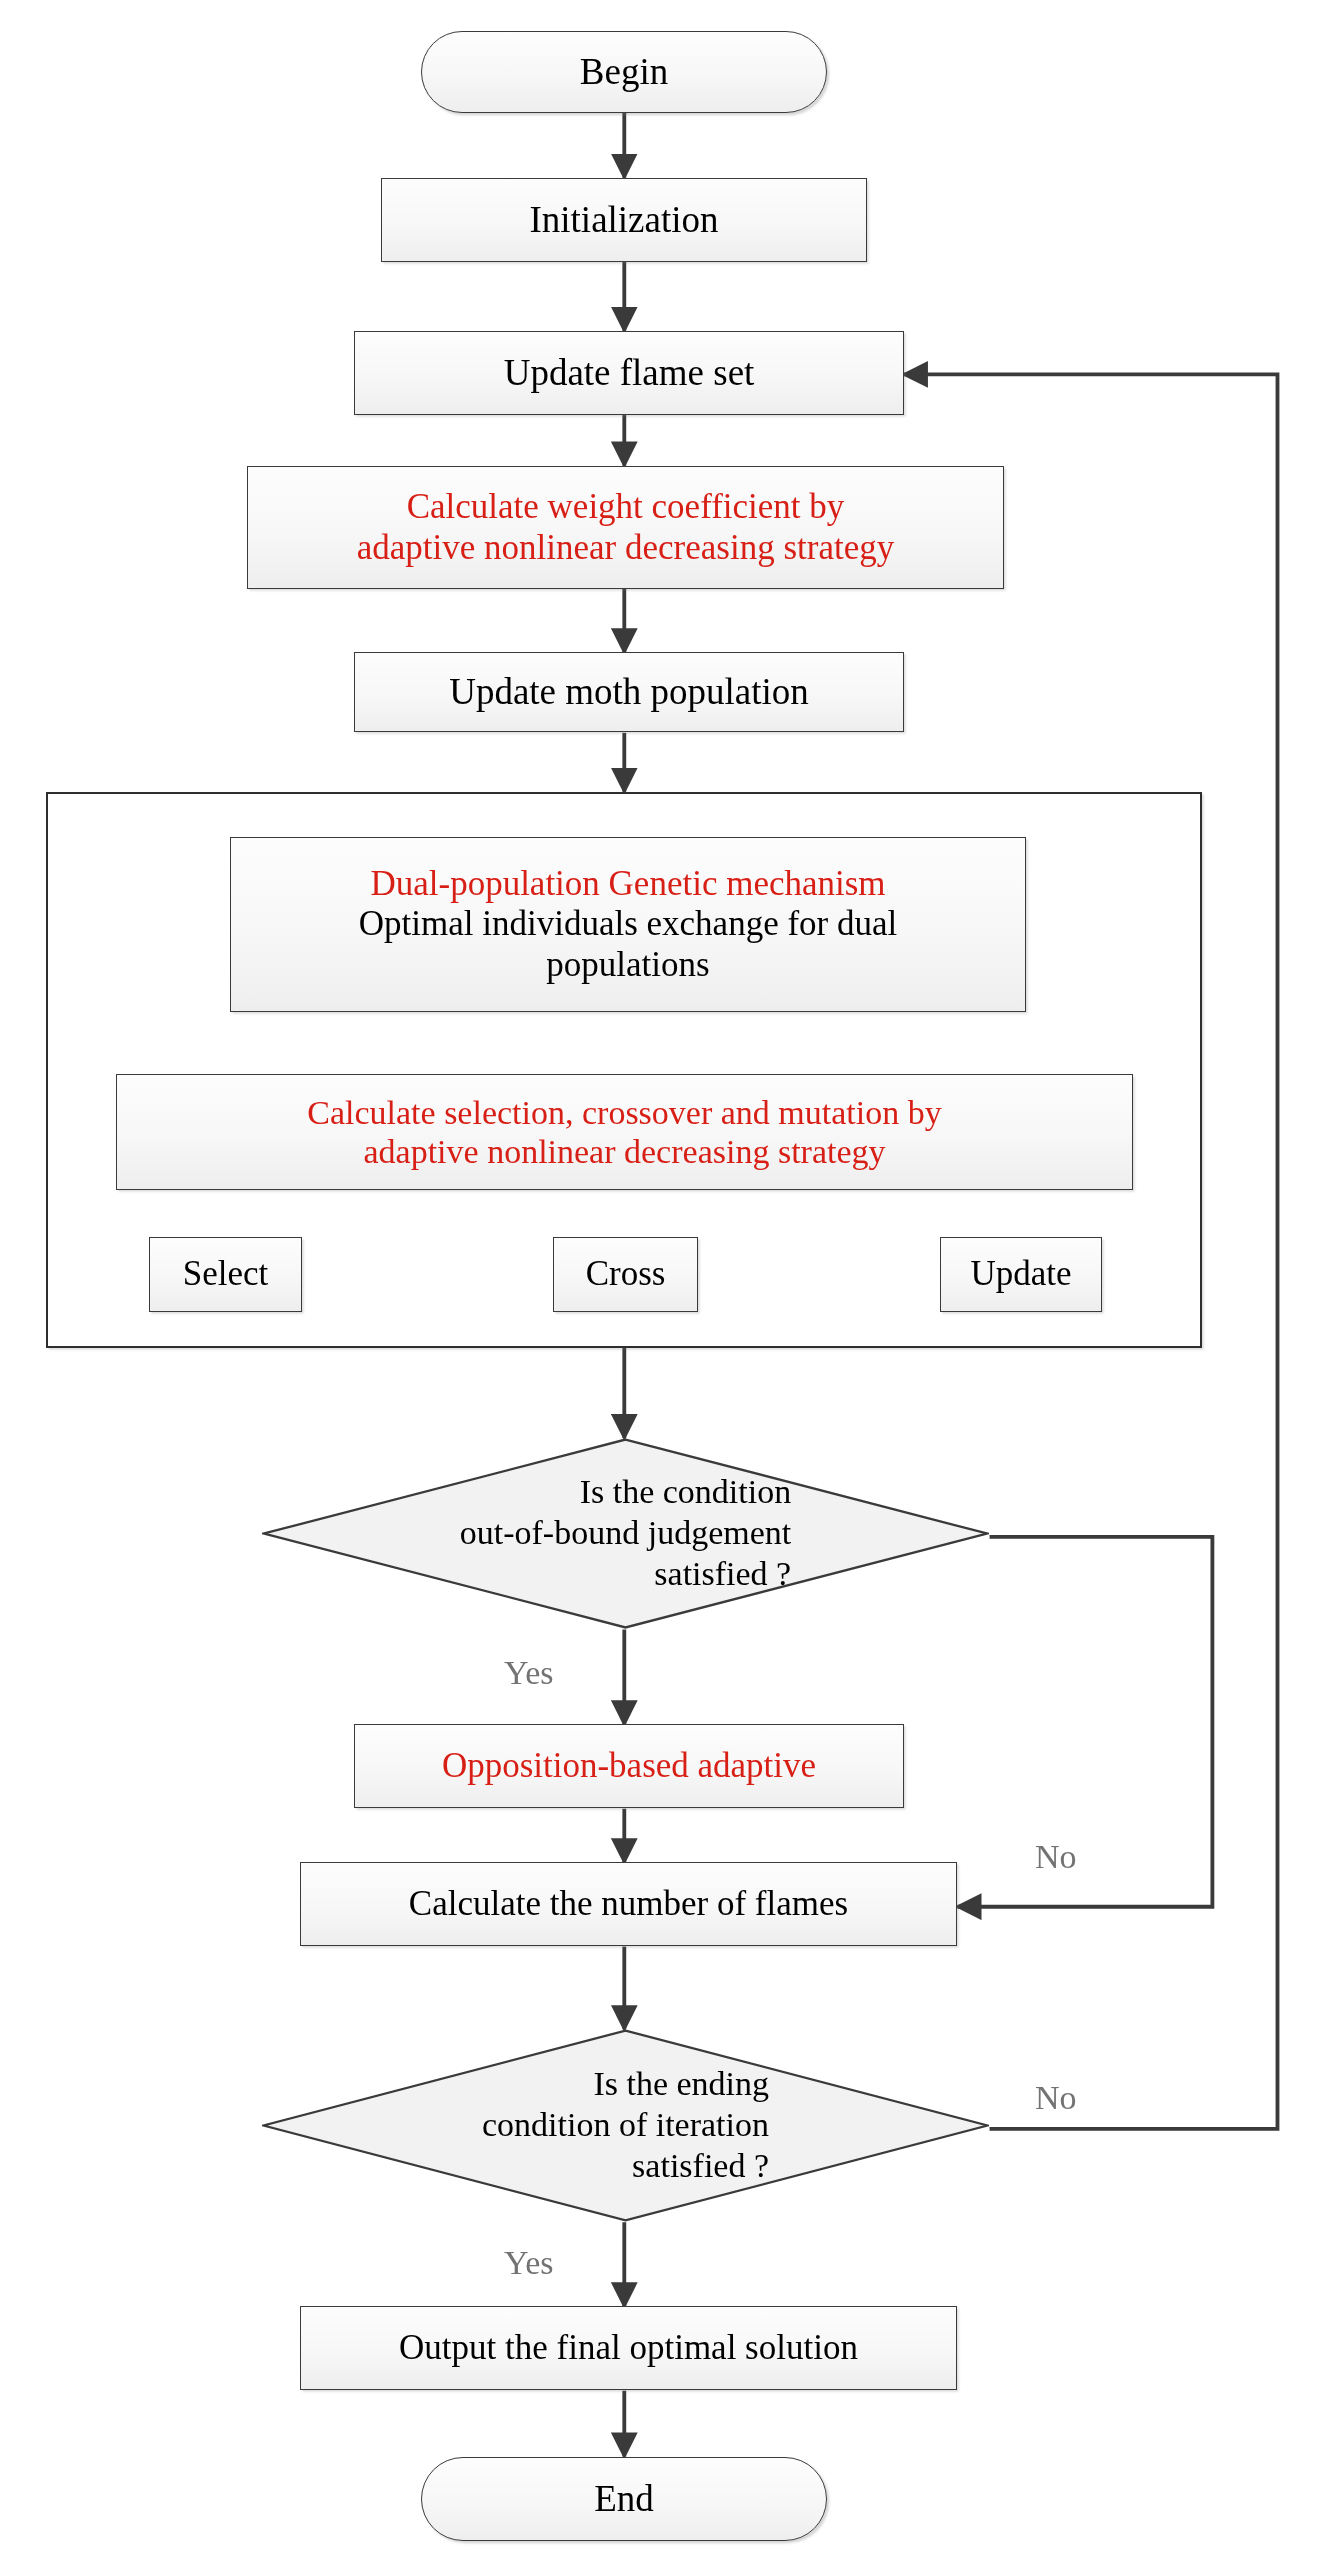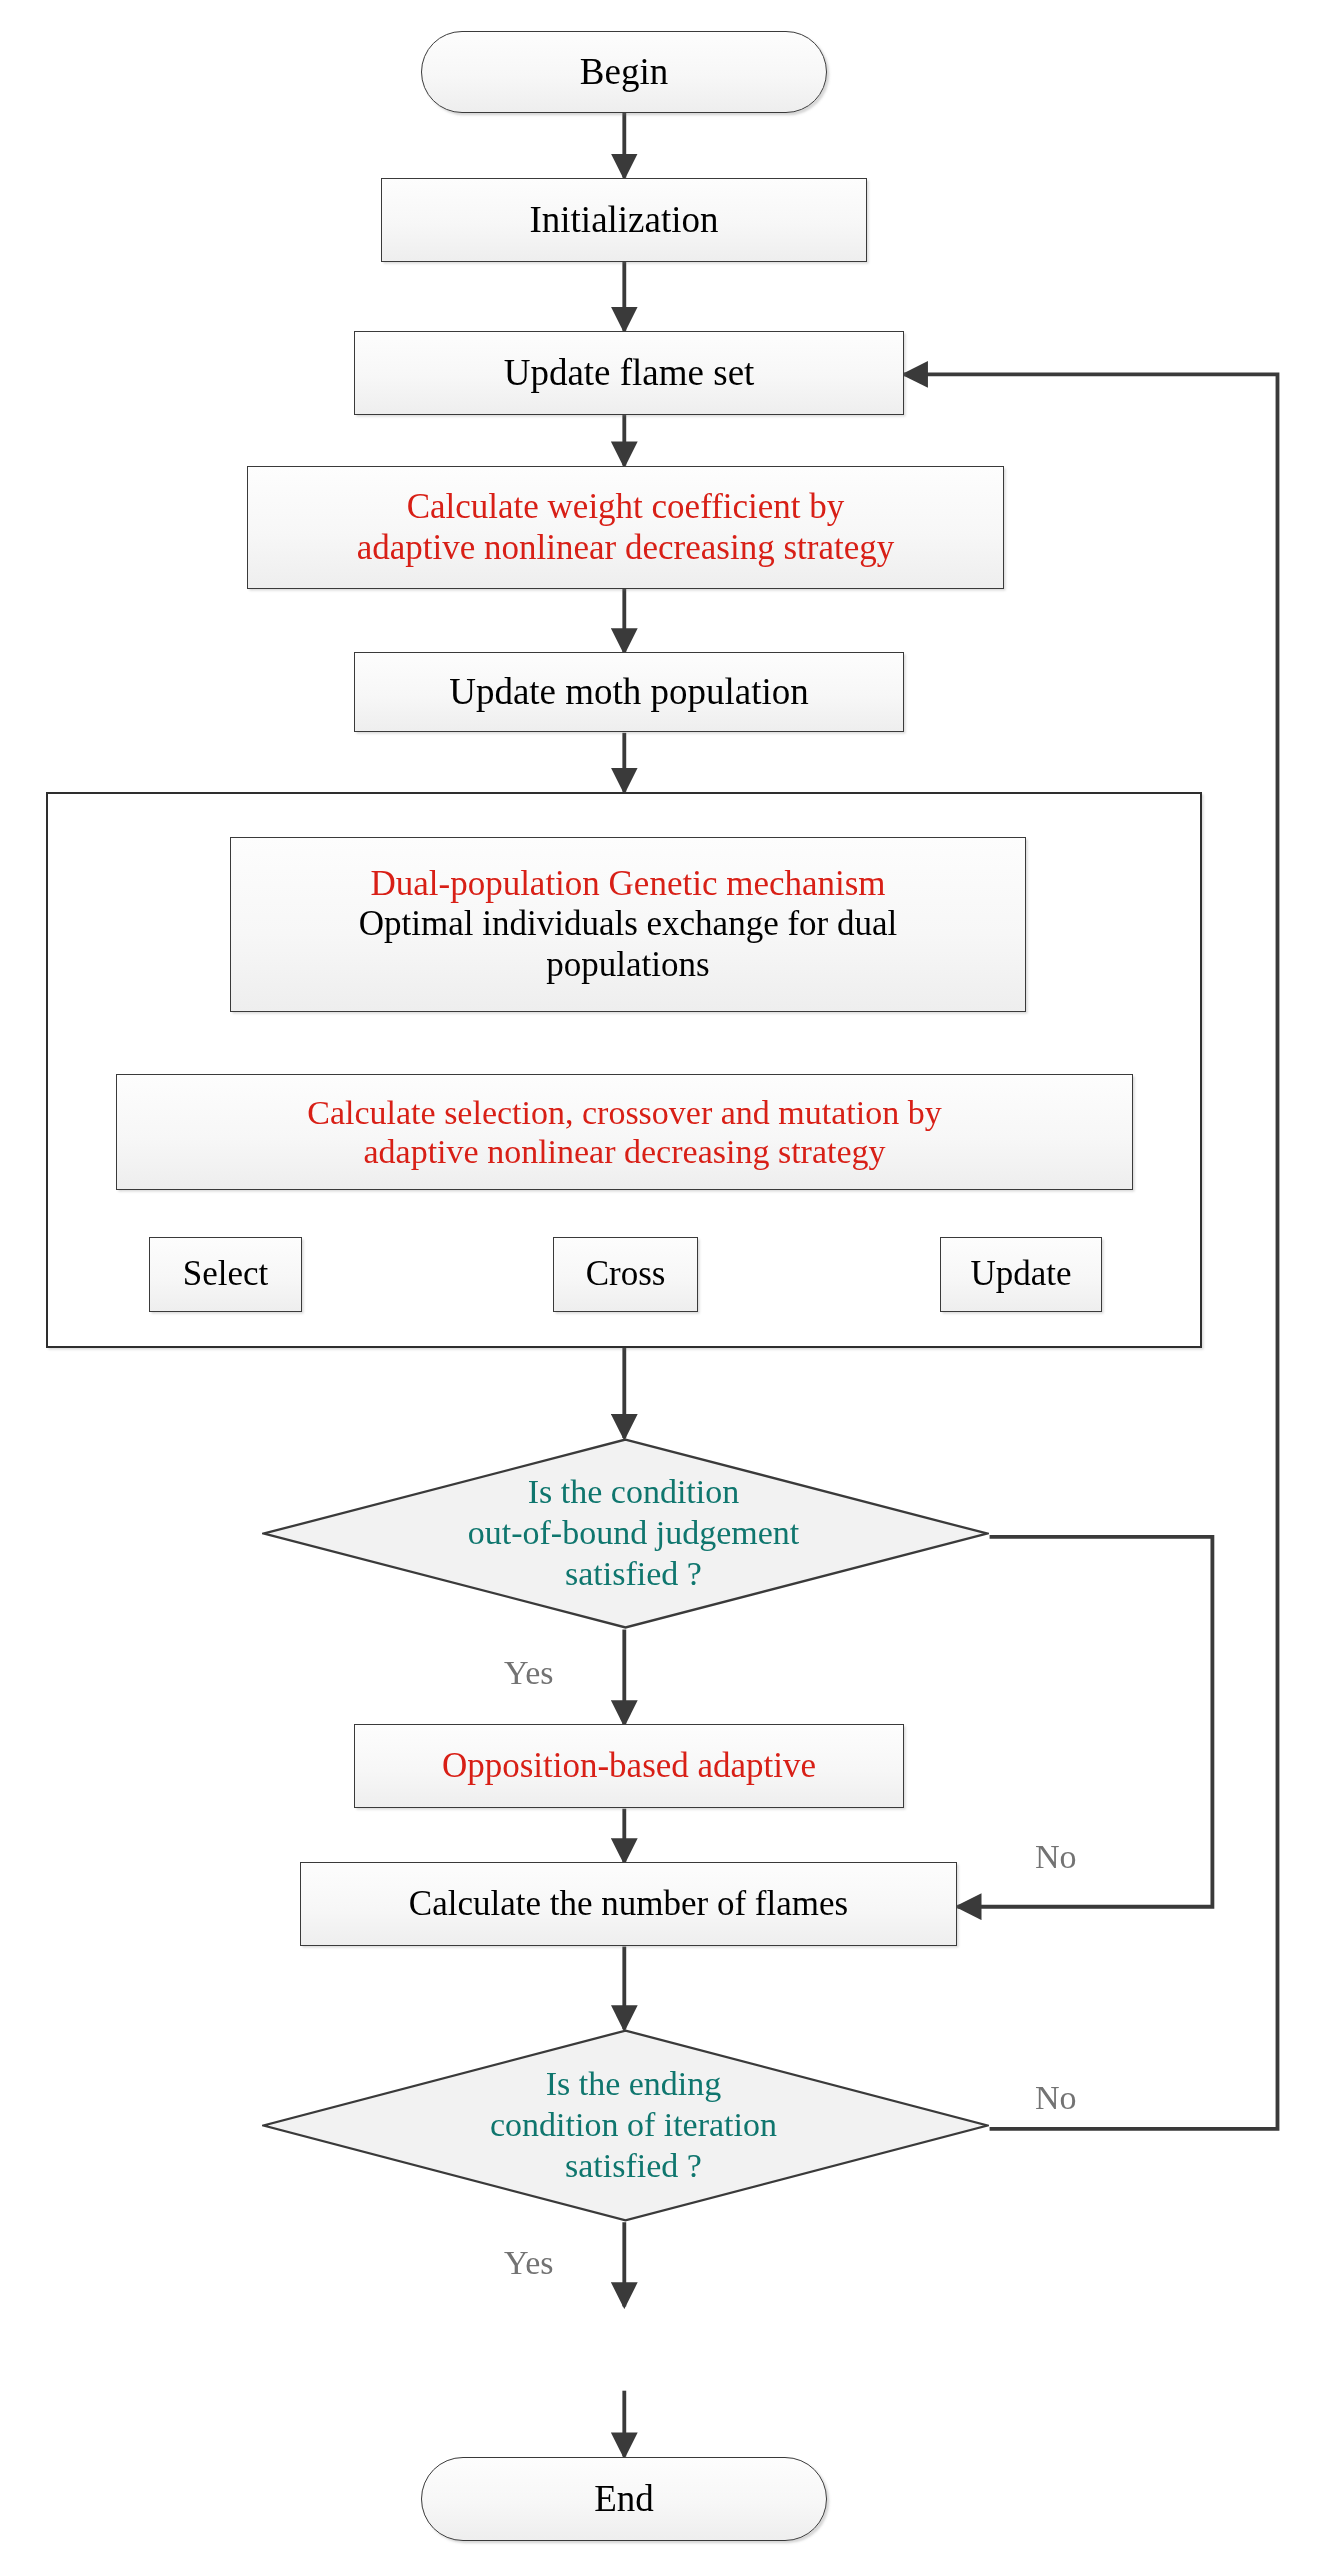--- a/index.html
+++ b/index.html
@@ -51,28 +51,28 @@
     box-shadow: 2.3px 2.3px 2.3px rgba(120,120,120,0.30);
     z-index: 1;
   }
   .diamond-wrap {
     position: absolute;
     z-index: 3;
   }
   .diamond-wrap svg { position: absolute; left: 0; top: 0; }
   .diamond-label {
     position: absolute;
-    left: 8px; top: 0;
+    left: 0; top: 0;
     width: 100%; height: 100%;
     display: flex;
     align-items: center;
     justify-content: center;
-    text-align: center;
+    text-align: right;
     line-height: 1.2;
-    color: #0f766e;
+    color: #000000;
   }
   .edge-label {
     position: absolute;
     z-index: 4;
     color: #737373;
     white-space: nowrap;
   }
   .fs-48 { font-size: 37px; }
   .fs-46 { font-size: 35px; }
   .fs-44 { font-size: 34px; }
@@ -199,19 +199,22 @@
         <div>condition of iteration</div>
         <div>satisfied ?</div>
       </div>
     </div>
   </div>
 
   <div class="edge-label fs-44" style="left:1035px; top:2079px;">No</div>
 
   <div class="edge-label fs-44" style="left:504px; top:2244px;">Yes</div>
 
+  <div class="node fs-46" style="left:300px; top:2306px; width:657px; height:84px;">
+    <span class="txt">Output the final optimal solution</span>
+  </div>
 
   <div class="node terminator fs-48" style="left:421px; top:2457px; width:406px; height:84px;">
     <span class="txt">End</span>
   </div>
 
 </div>
 
 
 </body></html>

